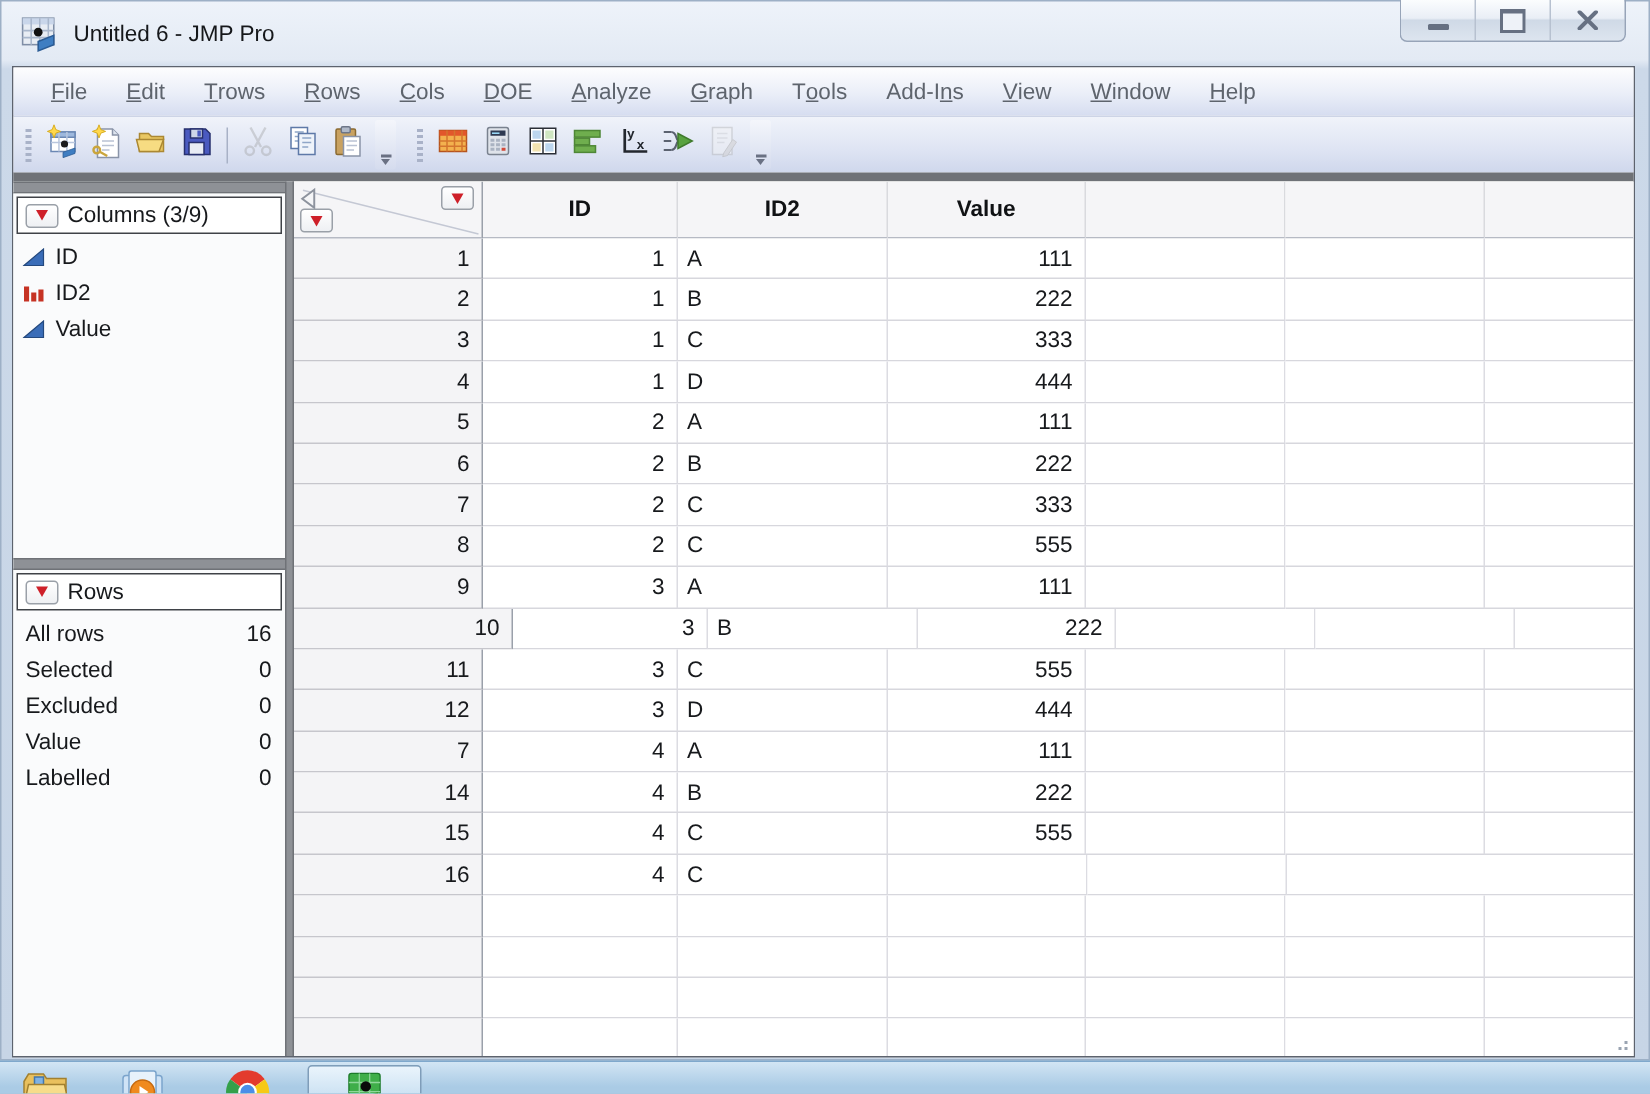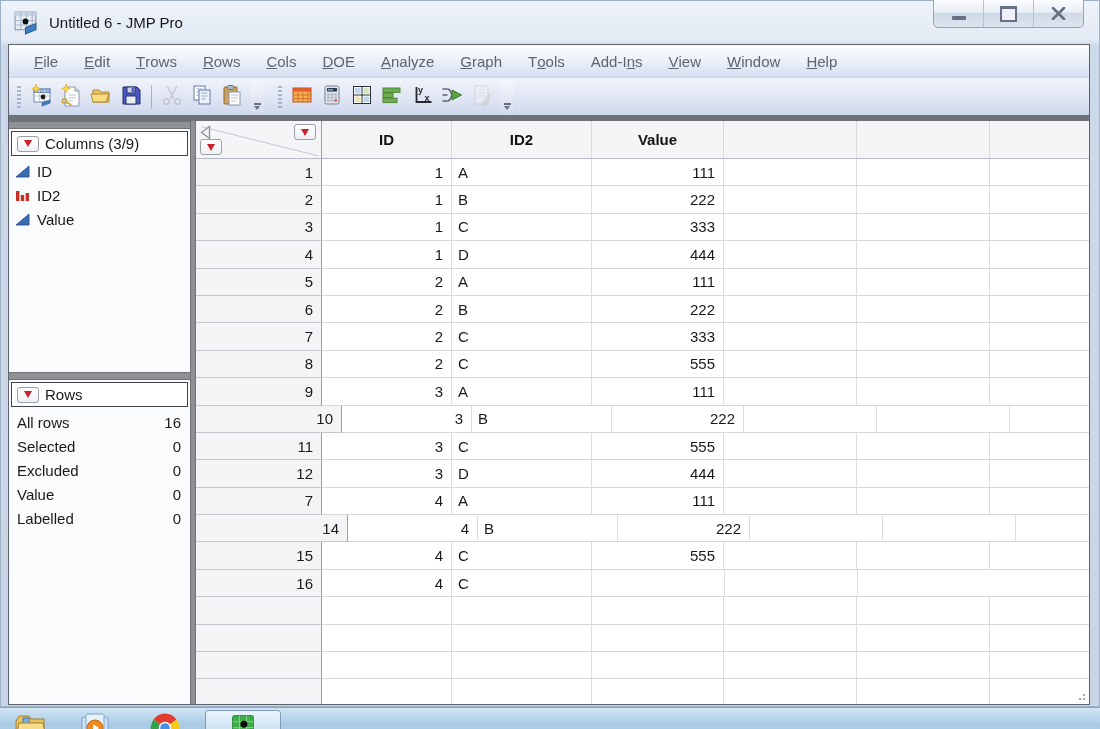--- a/index.html
+++ b/index.html
@@ -540,21 +540,21 @@
               <div class="grow">
                 <div class="rnum" style="width: 126px;">7</div>
                 <div class="dcell right" style="width: 130px;">4</div>
                 <div class="dcell left" style="width: 140px;">A</div>
                 <div class="dcell right" style="width: 132px;">111</div>
                 <div class="dcell" style="width: 133px;"></div>
                 <div class="dcell" style="width: 133px;"></div>
                 <div class="dcell fill"></div>
               </div>
               <div class="grow">
-                <div class="rnum" style="width: 152px;">14</div>
+                <div class="rnum" style="width: 126px;">14</div>
                 <div class="dcell right" style="width: 130px;">4</div>
                 <div class="dcell left" style="width: 140px;">B</div>
                 <div class="dcell right" style="width: 132px;">222</div>
                 <div class="dcell" style="width: 133px;"></div>
                 <div class="dcell" style="width: 133px;"></div>
                 <div class="dcell fill"></div>
               </div>
               <div class="grow">
                 <div class="rnum" style="width: 126px;">15</div>
                 <div class="dcell right" style="width: 130px;">4</div>

